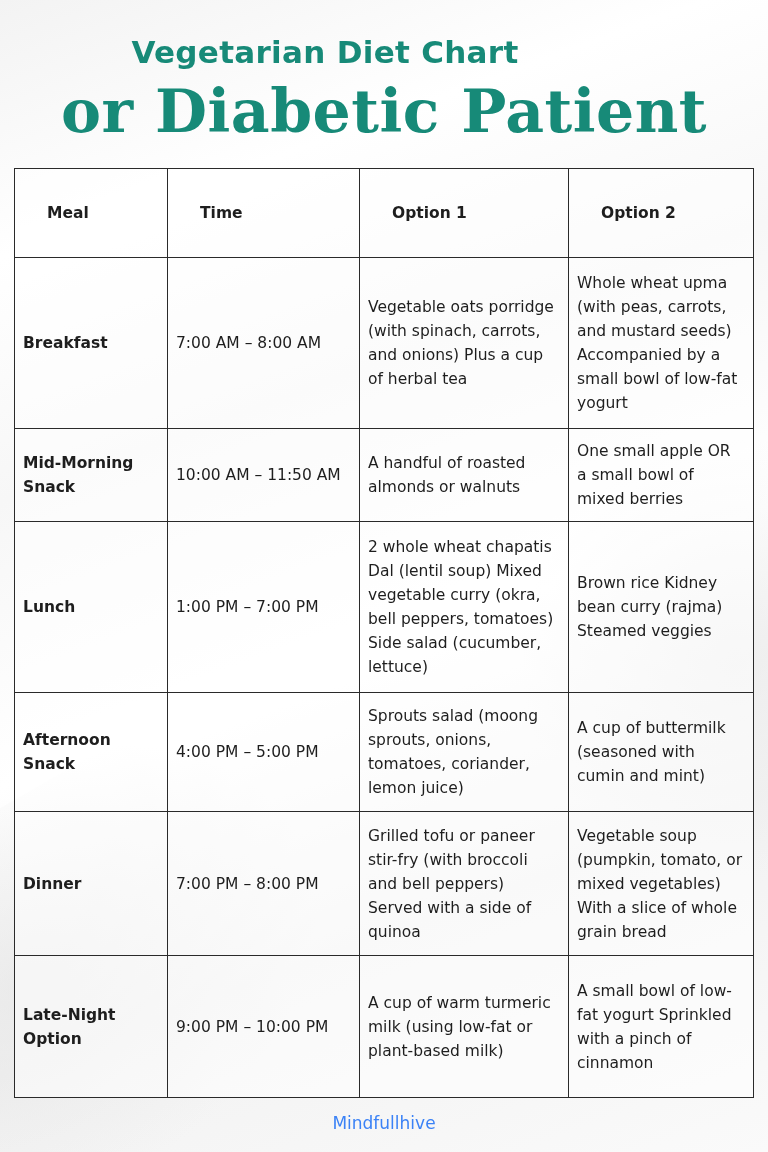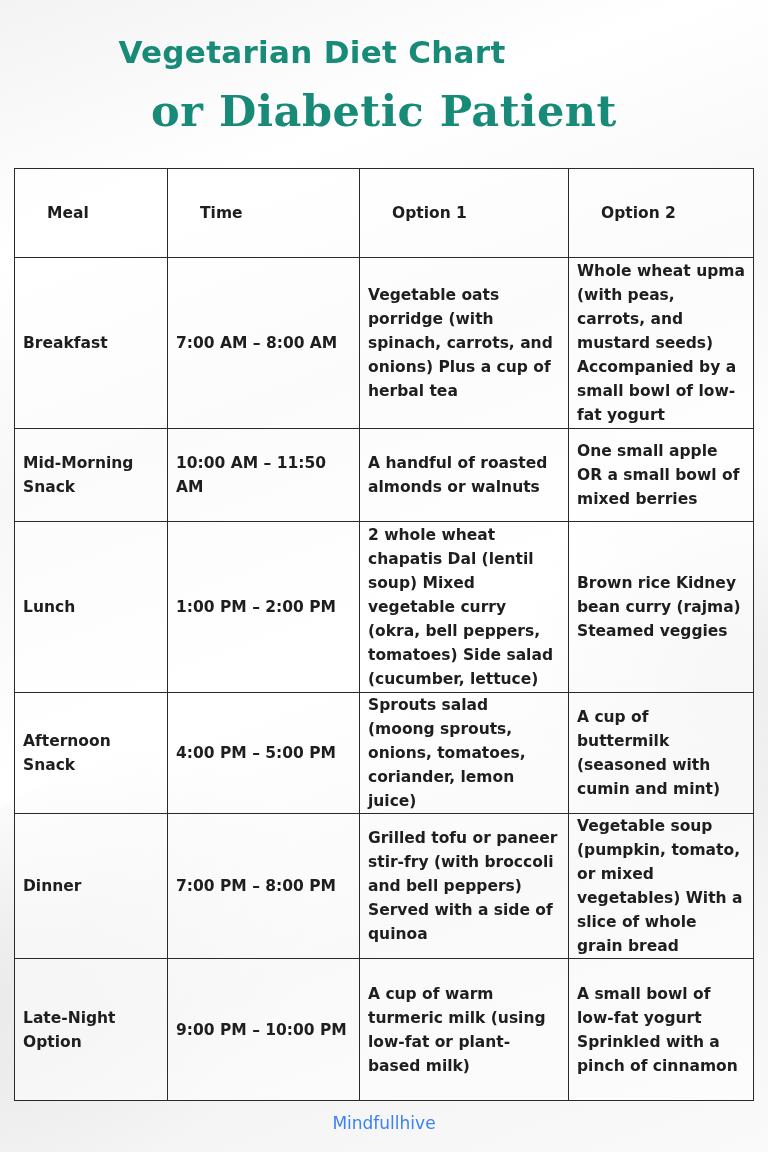--- a/index.html
+++ b/index.html
@@ -47,29 +47,30 @@
       position: absolute;
       left: 0;
       width: 624px;
       top: 32px;
       font-family: "DejaVu Sans", sans-serif;
       font-weight: bold;
       font-size: 31px;
       letter-spacing: 0.3px;
       color: #178a78;
       line-height: 40px;
+      padding-left: 13px;
     }
     .title-line2 {
       position: absolute;
       left: 0;
       width: 768px;
       top: 76px;
       font-family: "DejaVu Serif", serif;
       font-weight: bold;
-      font-size: 43px;
+      font-size: 60px;
       letter-spacing: 0.5px;
       color: #178a78;
       line-height: 70px;
     }
     table.diet {
       position: absolute;
       left: 14px;
       top: 168px;
       width: 739px;
       border-collapse: collapse;
@@ -77,21 +78,20 @@
       background: rgba(255,255,255,0.55);
     }
     table.diet td, table.diet th {
       border: 1.6px solid #2a2a2a;
       padding: 0 8px;
       vertical-align: middle;
       text-align: left;
       font-size: 15.5px;
       line-height: 24px;
       color: #1e1e1e;
-      font-weight: bold;
     }
     table.diet th {
       font-weight: bold;
       padding-left: 32px;
     }
     td.meal {
       font-weight: bold;
     }
     .col-meal { width: 153px; }
     .col-time { width: 192px; }
@@ -147,21 +147,21 @@
     <td>Whole wheat upma (with peas, carrots, and mustard seeds) Accompanied by a small bowl of low-fat yogurt</td>
   </tr>
   <tr class="r1">
     <td class="meal">Mid-Morning Snack</td>
     <td>10:00 AM – 11:50 AM</td>
     <td>A handful of roasted almonds or walnuts</td>
     <td>One small apple  OR a small bowl of mixed berries</td>
   </tr>
   <tr class="r2">
     <td class="meal">Lunch</td>
-    <td>1:00 PM – 2:00 PM</td>
+    <td>1:00 PM – 7:00 PM</td>
     <td>2 whole wheat chapatis Dal (lentil soup)  Mixed vegetable curry (okra, bell peppers, tomatoes) Side salad (cucumber, lettuce)</td>
     <td>Brown rice  Kidney bean curry (rajma) Steamed veggies</td>
   </tr>
   <tr class="r3">
     <td class="meal">Afternoon Snack</td>
     <td>4:00 PM – 5:00 PM</td>
     <td>Sprouts salad (moong sprouts, onions, tomatoes, coriander, lemon juice)</td>
     <td>A cup of buttermilk (seasoned with cumin and mint)</td>
   </tr>
   <tr class="r4">

